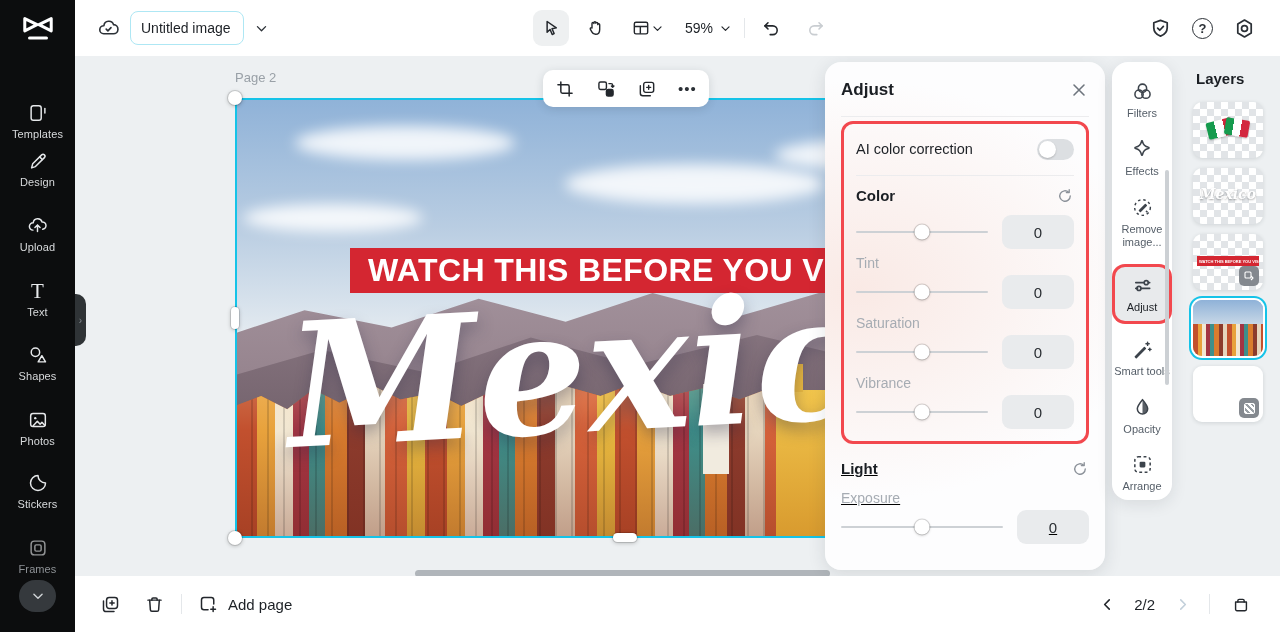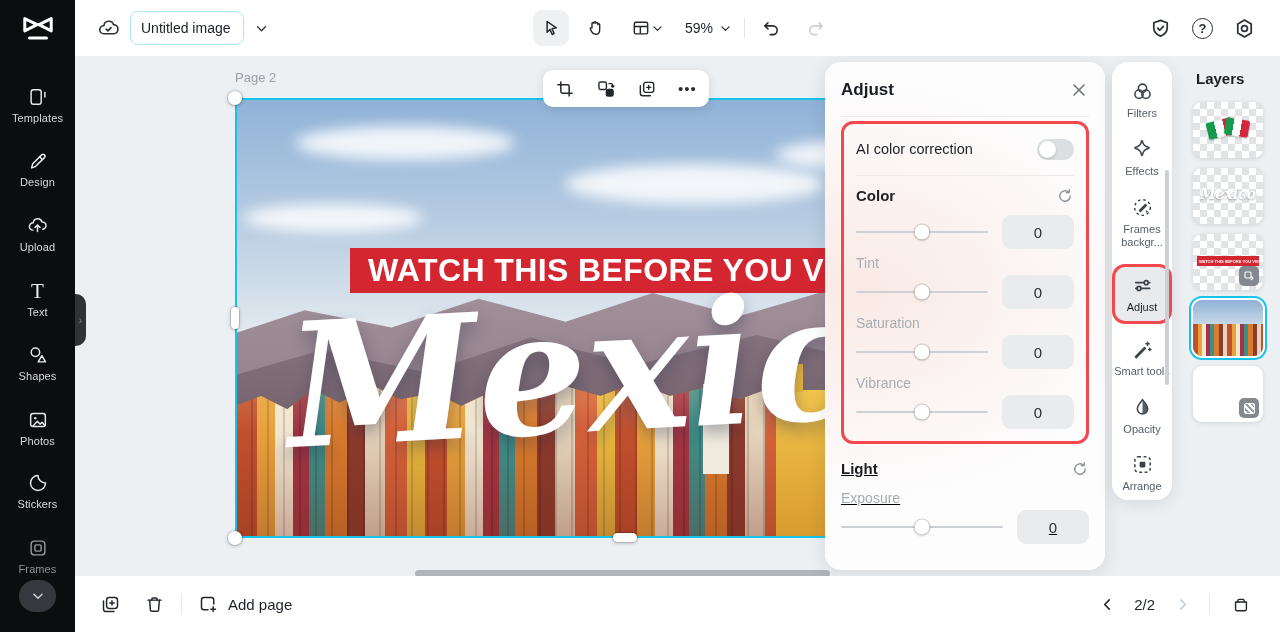--- a/index.html
+++ b/index.html
@@ -143,21 +143,21 @@
 
   <aside class="sidebar">
     <div class="logo">
       <svg width="34" height="28" viewBox="0 0 36 28" fill="none" stroke="#fff" stroke-width="3.2" stroke-linejoin="round">
         <path d="M4 4 l13 6.5 L4 17 Z"></path>
           <path d="M32 4 l-13 6.5 L32 17 Z"></path>
           <path d="M9 24.5 h18" stroke-linecap="round"></path>
       </svg>
     </div>
 
-    <div class="side-item" style="top:86px">
+    <div class="side-item" style="top:102px">
       <svg width="22" height="22" viewBox="0 0 24 24" fill="none" stroke="#e6e8ea" stroke-width="1.6" stroke-linecap="round">
         <rect x="4.5" y="4" width="11" height="16" rx="2.5"></rect>
           <path d="M19.5 7 v5"></path>
       </svg>
       <span class="lbl">Templates</span>
     </div>
 
     <div class="side-item" style="top:150px">
       <svg width="22" height="22" viewBox="0 0 24 24" fill="none" stroke="#e6e8ea" stroke-width="1.6" stroke-linejoin="round" stroke-linecap="round">
         <path d="M5 19.5 l1.2-4.4 L16 5.3 a2.1 2.1 0 0 1 3 3 L9.2 18.1 Z"></path>
@@ -440,21 +440,21 @@
             <path d="M12 3.6 c.6 3.5 2.4 5.4 6.2 6 .8.1.8 1.1 0 1.3 -3.8.8-5.5 2.6-6.2 6.4 -.1.8-1 .8-1.1 0 -.7-3.8-2.4-5.6-6.2-6.4 -.8-.2-.8-1.2 0-1.3 3.8-.6 5.6-2.5 6.2-6 .1-.8 1-.8 1.1 0 Z"></path>
           </svg>
           <span class="lbl">Effects</span>
         </div>
         <div class="rail-item">
           <svg width="23" height="23" viewBox="0 0 24 24" fill="none" stroke="currentColor" stroke-width="1.5" stroke-linejoin="round">
             <circle cx="12" cy="12" r="8.2" stroke-dasharray="2.6 3"></circle>
               <path d="M8.8 15.2 L15 9 l1 1 -6.2 6.2 Z" fill="currentColor"></path>
               <path d="M16.4 14.6 l.45 1.1 1.1.45 -1.1.45 -.45 1.1 -.45-1.1 -1.1-.45 1.1-.45 Z" fill="currentColor" stroke="none"></path>
           </svg>
-          <span class="lbl">Frames backgr...</span>
+          <span class="lbl">Remove image...</span>
         </div>
         <div class="rail-item active">
           <svg width="23" height="23" viewBox="0 0 24 24" fill="none" stroke="currentColor" stroke-width="1.7" stroke-linecap="round">
             <path d="M5 9 h8.6 M18.2 9 H19.5"></path>
               <circle cx="15.9" cy="9" r="2.1"></circle>
               <path d="M5 15 h1.8 M10.6 15 H19.5"></path>
               <circle cx="8.3" cy="15" r="2.1"></circle>
           </svg>
           <span class="lbl">Adjust</span>
         </div>

